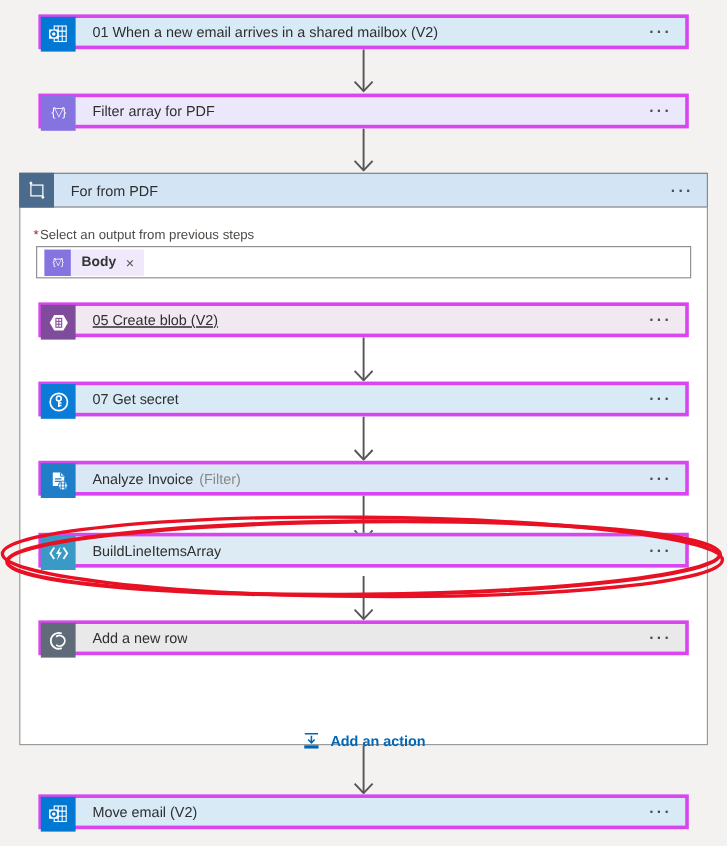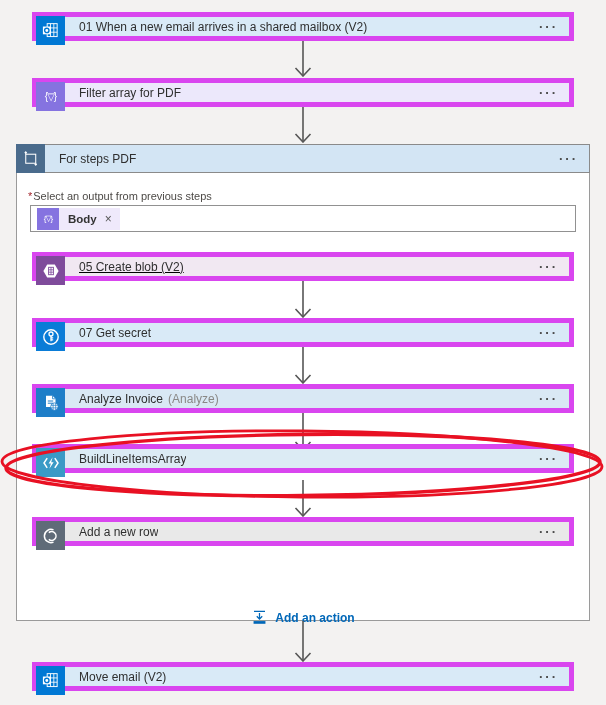--- a/index.html
+++ b/index.html
@@ -1,20 +1,20 @@
 <!DOCTYPE html>
 <html><head>
 <meta charset="utf-8">
 <style>
   html,body{margin:0;padding:0;}
   body{width:606px;height:705px;font-family:"Liberation Sans",sans-serif;}
   .canvas{position:relative;width:606px;height:705px;background:#f3f2f1;overflow:hidden;}
 
   
-  .node{position:absolute;height:29px;box-sizing:border-box;border:5px solid #d946ef;
+  .node{position:absolute;height:29px;box-sizing:border-box;border:3px solid #d946ef;
         display:flex;align-items:center;padding-left:42px;padding-right:32px;cursor:pointer;}
   .nicon{position:absolute;left:-1px;top:-1px;width:29px;height:29px;
          display:flex;align-items:center;justify-content:center;}
   .ntitle{font-size:12px;color:#2f2f2f;white-space:nowrap;overflow:hidden;}
   .nbadge{font-size:12px;color:#8a8886;margin-left:5px;white-space:nowrap;}
   .nmenu{position:absolute;right:11px;top:50%;transform:translateY(-54%);
          font-size:13px;font-weight:bold;letter-spacing:2px;color:#4a4a4a;cursor:pointer;line-height:1;}
 
   .n-trigger{left:32px;top:12px;width:542px;background:#d9eaf7;}
   .n-filter{left:32px;top:78px;width:542px;background:#ece8fb;}
@@ -102,21 +102,21 @@
 
   <div class="foreach">
     <div class="foreach-header">
       <span class="nicon bg-foreach">
         <svg width="19" height="19" viewBox="0 0 20 20" fill="none" stroke="#fff" stroke-width="1.1">
           <rect x="5" y="5.5" width="10.5" height="9.5"></rect>
           <path d="M5 5.5 V3.1 M3.9 4.3 L5 3 l1.1 1.3"></path>
           <path d="M15.5 15 v2 M14.4 15.7 l1.1 1.4 1.1 -1.4"></path>
         </svg>
       </span>
-      <span class="ntitle">For steps PDF</span>
+      <span class="ntitle">For from PDF</span>
       <span class="nmenu">···</span>
     </div>
   </div>
 
   <div class="req-label">
     <span class="req-star">*</span><span>Select an output from previous steps</span>
   </div>
 
   <div class="token-input">
     <span class="token-pill">
@@ -167,21 +167,21 @@
       <svg width="20" height="20" viewBox="0 0 20 20">
         <path d="M5 2.8 h6.5 l3 3 v8.2 h-9.5 z" fill="#fff"></path>
         <path d="M11.5 2.8 v3 h3" fill="none" stroke="#1e7ec8" stroke-width="0.8"></path>
         <path d="M6.8 8 h5.4 M6.8 10.2 h5.4" stroke="#1e7ec8" stroke-width="1"></path>
         <circle cx="13.4" cy="13.6" r="3.7" fill="#fff"></circle>
         <circle cx="13.4" cy="13.6" r="3.7" fill="none" stroke="#1e7ec8" stroke-width="0.8"></circle>
         <path d="M10.2 12.3 h6.4 M10.2 14.9 h6.4 M12.1 10.4 v6.4 M14.7 10.4 v6.4" stroke="#1e7ec8" stroke-width="0.7"></path>
       </svg>
     </span>
     <span class="ntitle">Analyze Invoice</span>
-    <span class="nbadge">(Analyze)</span>
+    <span class="nbadge">(Filter)</span>
     <span class="nmenu">···</span>
   </div>
 
   <svg class="arrow" style="top:413px" width="18" height="38">
     <line x1="9" y1="0" x2="9" y2="36" stroke="#565656" stroke-width="1.6"></line>
     <polyline points="1.5,29 9,37 16.5,29" fill="none" stroke="#565656" stroke-width="1.6"></polyline>
   </svg>
 
   <div class="node n-func">
     <span class="nicon bg-func">

